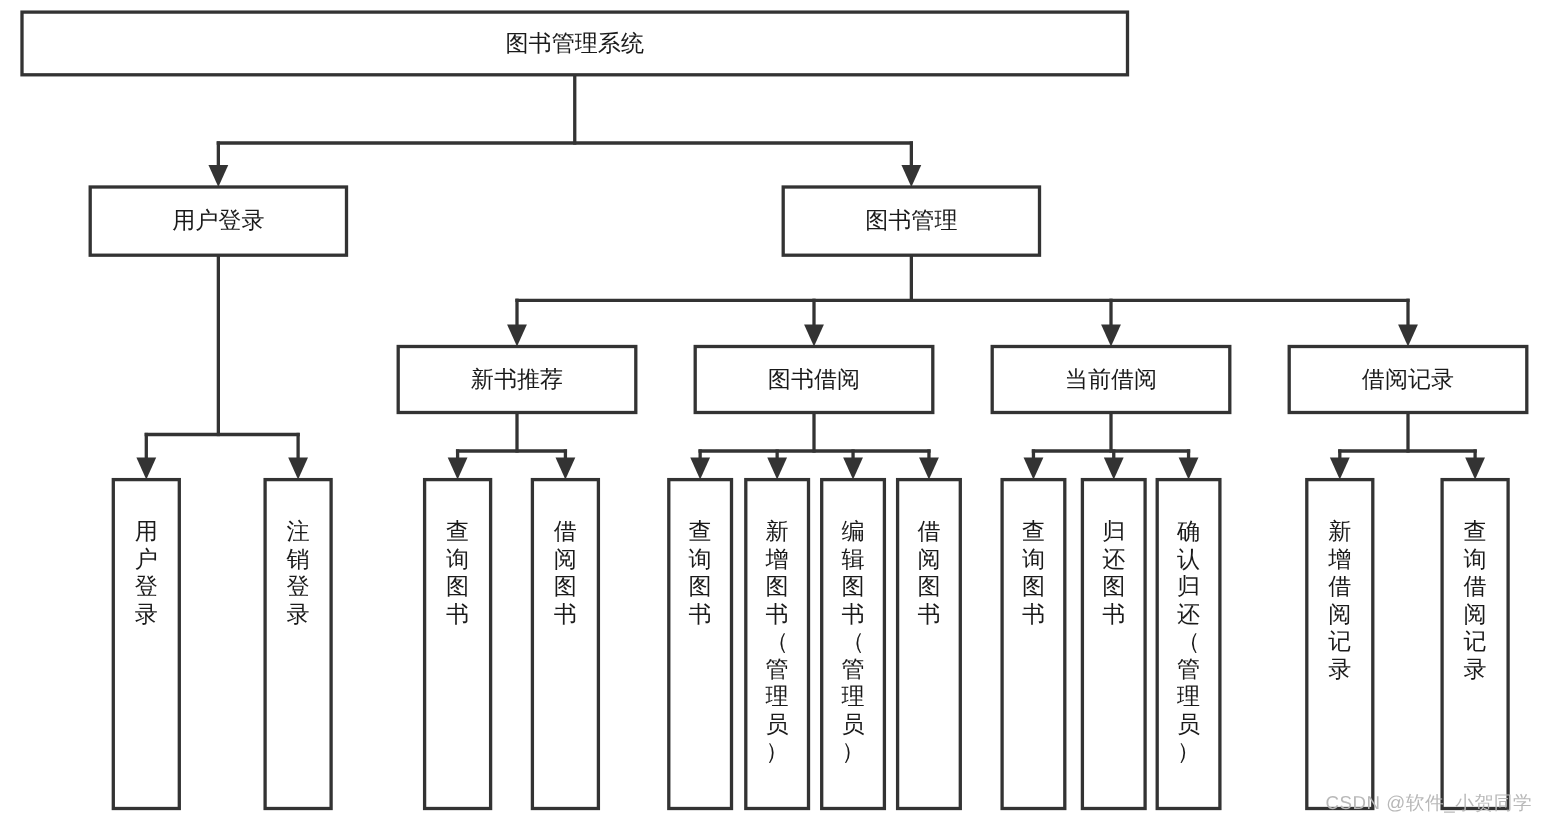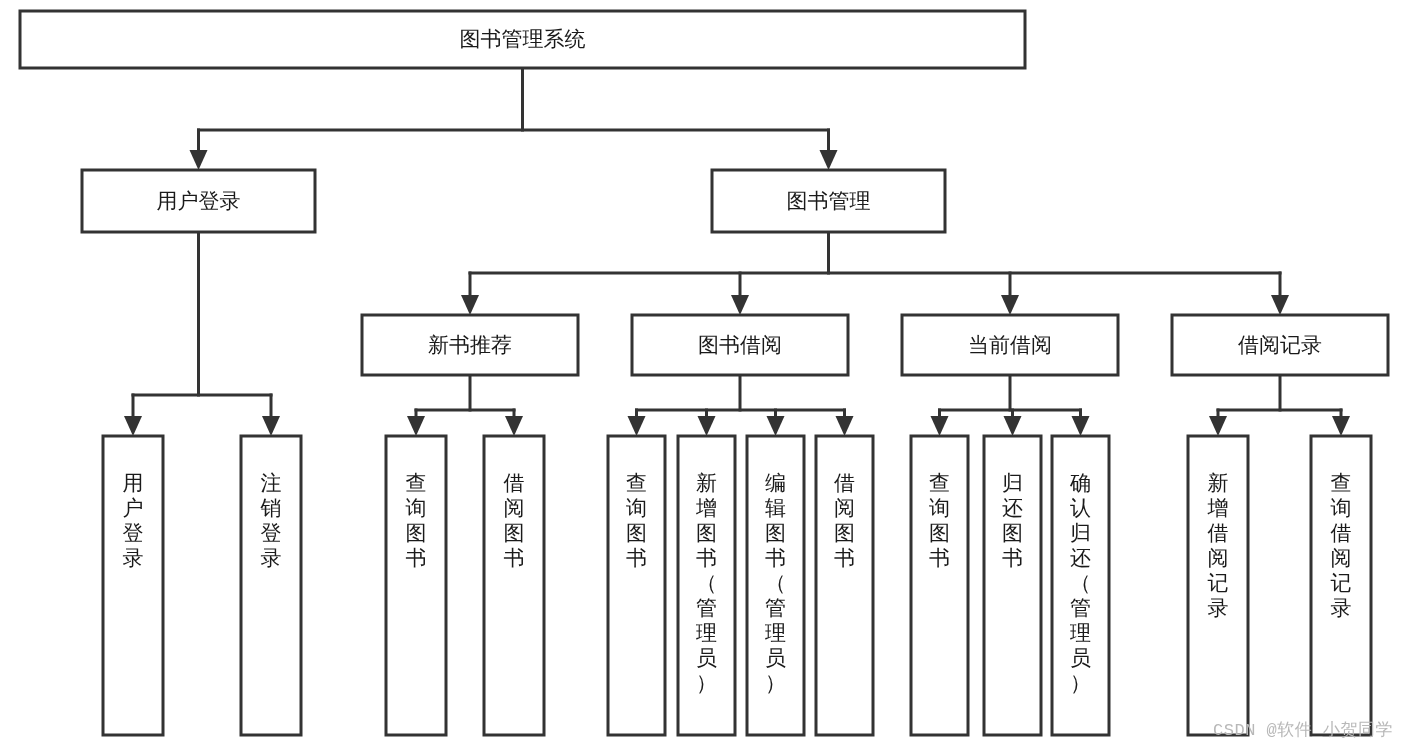--- a/index.html
+++ b/index.html
@@ -46,21 +46,21 @@
   .node-label-v {
     fill: #1a1a1a;
     font-family: "Liberation Sans", "DejaVu Sans", sans-serif;
     font-size: 21px;
     text-anchor: middle;
   }
   .watermark {
     position: absolute;
     right: 12px;
     bottom: 6px;
-    font-family: Liberation Mono, monospace;
+    font-family: Liberation Sans, sans-serif;
     font-size: 17px;
     color: #b8b8b8;
     letter-spacing: 0.5px;
     white-space: nowrap;
     pointer-events: none;
   }
 </style>
 </head>
 <body>
 

